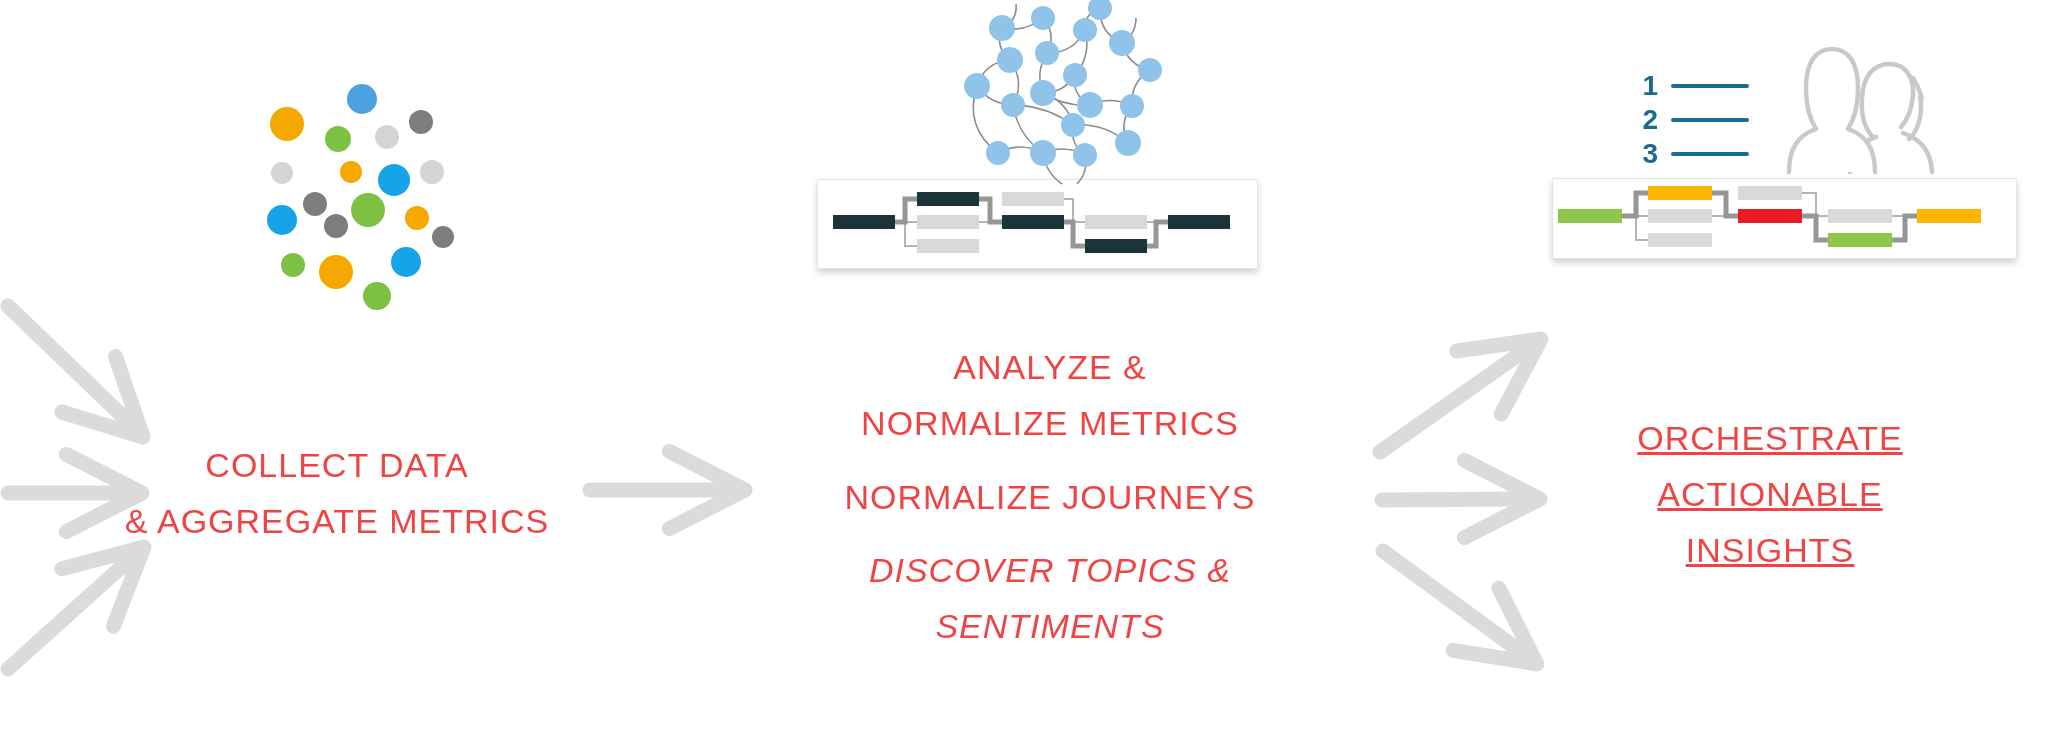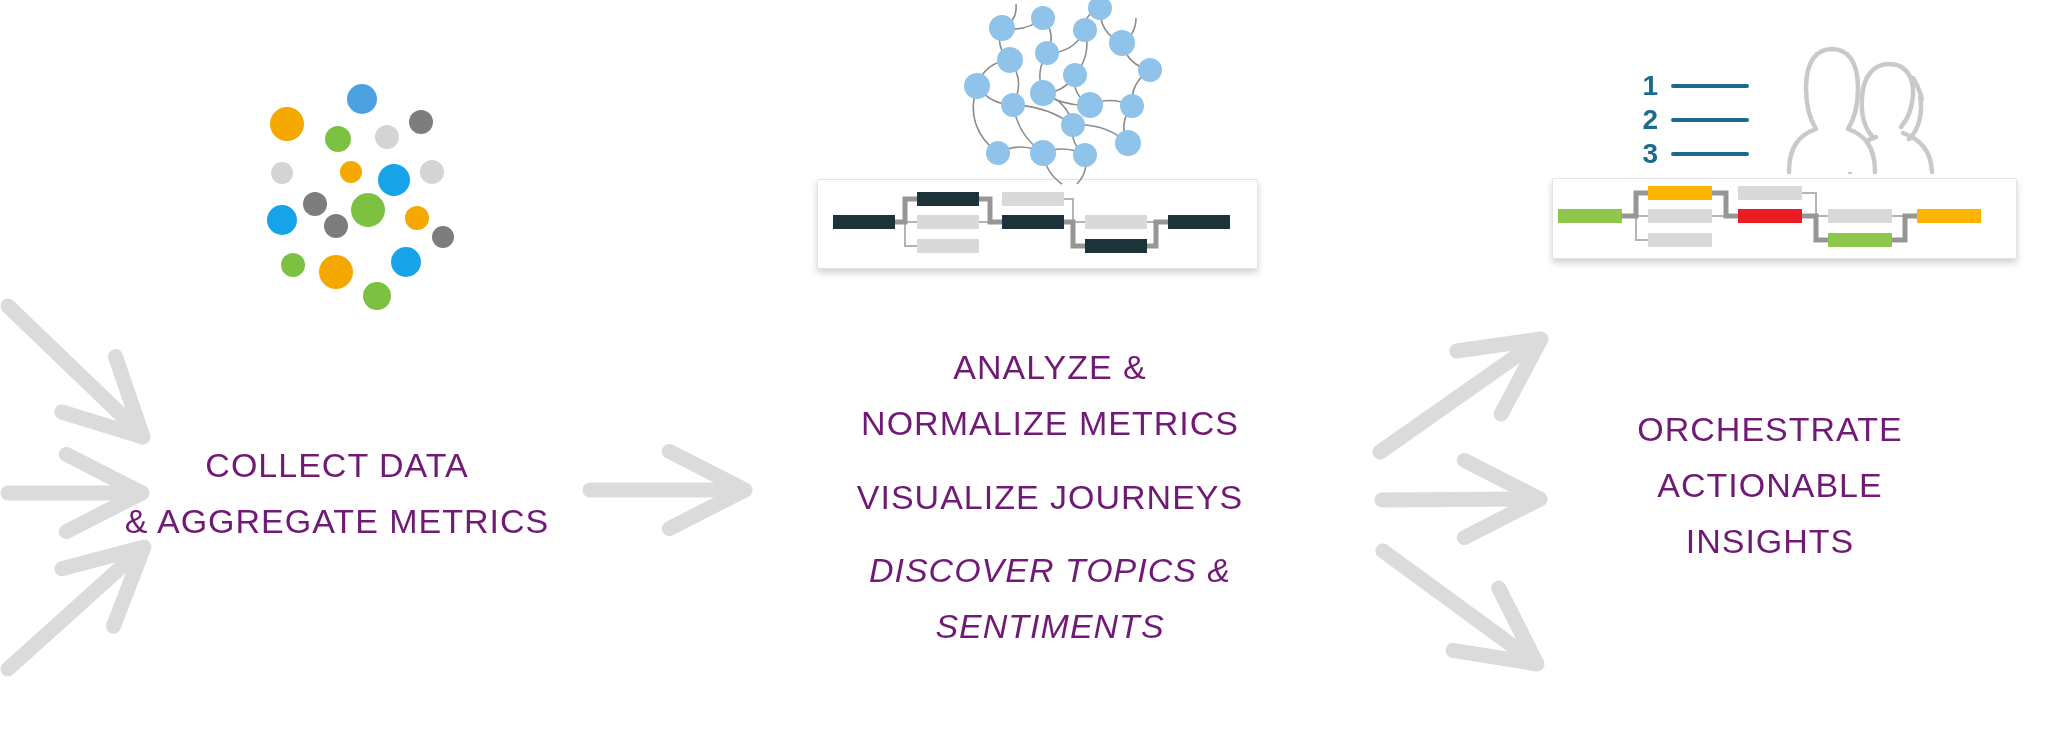--- a/index.html
+++ b/index.html
@@ -1,18 +1,18 @@
 <!DOCTYPE html>
 <html><head>
 <meta charset="utf-8">
 <style>
   html,body{margin:0;padding:0;background:#ffffff;}
   body{position:relative;width:2048px;height:741px;overflow:hidden;
        font-family:"Liberation Sans", sans-serif;}
-  .stage-label{position:absolute;text-align:center;color:#701a75;
+  .stage-label{position:absolute;text-align:center;color:#ef4444;
        font-size:34px;font-weight:300;letter-spacing:1px;line-height:56px;
        white-space:pre-line;}
   .card{position:absolute;background:#ffffff;border:1px solid #E4E4E4;
        border-radius:2px;box-shadow:0 4px 7px rgba(0,0,0,0.18);}
   #overlay{position:absolute;left:0;top:0;pointer-events:none;}
   #numbered-list{position:absolute;left:1636px;top:69px;}
   .list-row{display:flex;align-items:center;height:34px;}
   .list-num{display:inline-block;width:22px;text-align:right;
        color:#1A6B8E;font-size:28px;font-weight:700;line-height:34px;}
   .list-rule{display:inline-block;width:78px;height:4px;border-radius:2px;
@@ -21,24 +21,24 @@
 </head>
 <body>
 
 <div class="card" style="left:817px;top:179px;width:439px;height:88px;"></div>
 <div class="card" style="left:1552px;top:178px;width:463px;height:79px;"></div>
 
 <div class="stage-label" style="left:87px;top:437px;width:500px;">COLLECT DATA
 &amp; AGGREGATE METRICS</div>
 <div class="stage-label" style="left:780px;top:339px;width:540px;">ANALYZE &amp;
 NORMALIZE METRICS</div>
-<div class="stage-label" style="left:780px;top:469px;width:540px;">VISUALIZE JOURNEYS</div>
+<div class="stage-label" style="left:780px;top:469px;width:540px;">NORMALIZE JOURNEYS</div>
 <div class="stage-label" style="left:780px;top:542px;width:540px;font-style:italic;">DISCOVER TOPICS &amp;
 SENTIMENTS</div>
-<div class="stage-label" style="left:1570px;top:401px;width:400px;">ORCHESTRATE
+<div class="stage-label" style="left:1570px;top:410px;width:400px;text-decoration:underline;">ORCHESTRATE
 ACTIONABLE
 INSIGHTS</div>
 
 <div id="numbered-list">
     <div class="list-row">
       <span class="list-num">1</span>
       <span class="list-rule"></span>
     </div>
     <div class="list-row">
       <span class="list-num">2</span>

